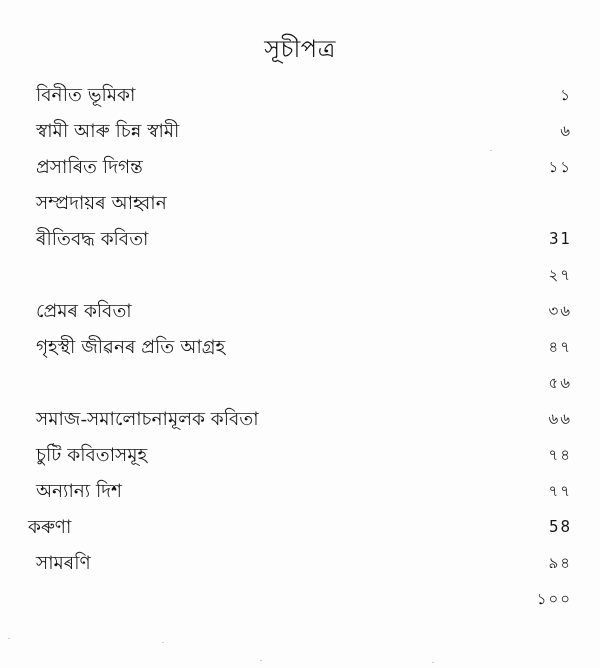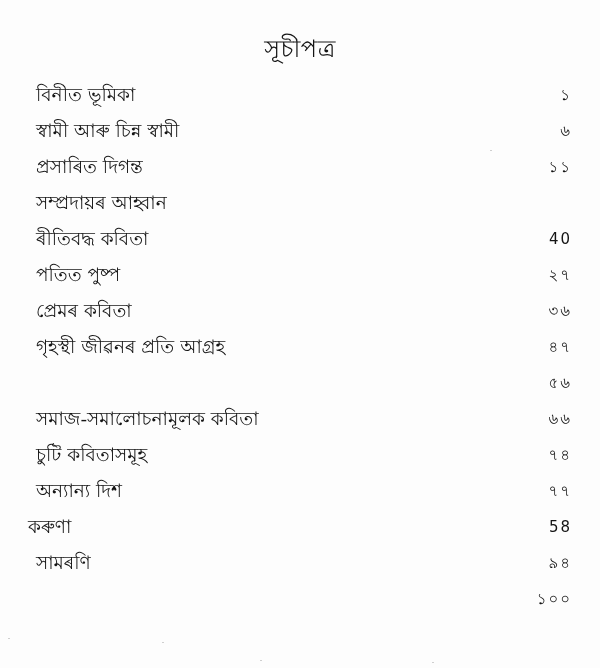--- a/index.html
+++ b/index.html
@@ -95,25 +95,24 @@
       <span class="toc-label">প্ৰসাৰিত দিগন্ত</span>
       <span class="toc-page">১১</span>
     </div>
 
     <div class="toc-row" style="top:108px">
       <span class="toc-label">সম্প্ৰদায়ৰ আহ্বান</span>
     </div>
 
     <div class="toc-row" style="top:144px">
       <span class="toc-label">ৰীতিবদ্ধ কবিতা</span>
-      <span class="toc-page">40</span>
+      <span class="toc-page">31</span>
     </div>
 
     <div class="toc-row" style="top:180px">
-      <span class="toc-label">পতিত পুষ্প</span>
       <span class="toc-page">২৭</span>
     </div>
 
     <div class="toc-row" style="top:216px">
       <span class="toc-label">প্ৰেমৰ কবিতা</span>
       <span class="toc-page">৩৬</span>
     </div>
 
     <div class="toc-row" style="top:252px">
       <span class="toc-label">গৃহস্থী জীৱনৰ প্ৰতি আগ্ৰহ</span>

